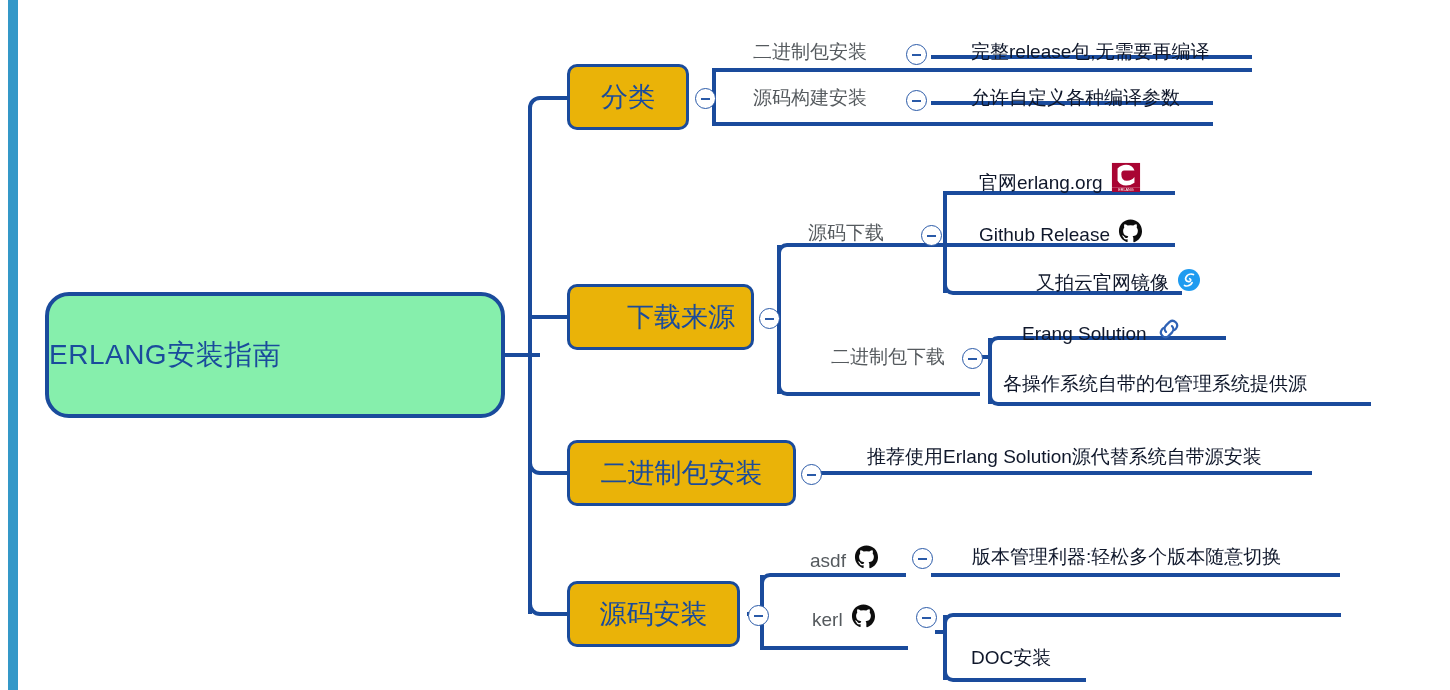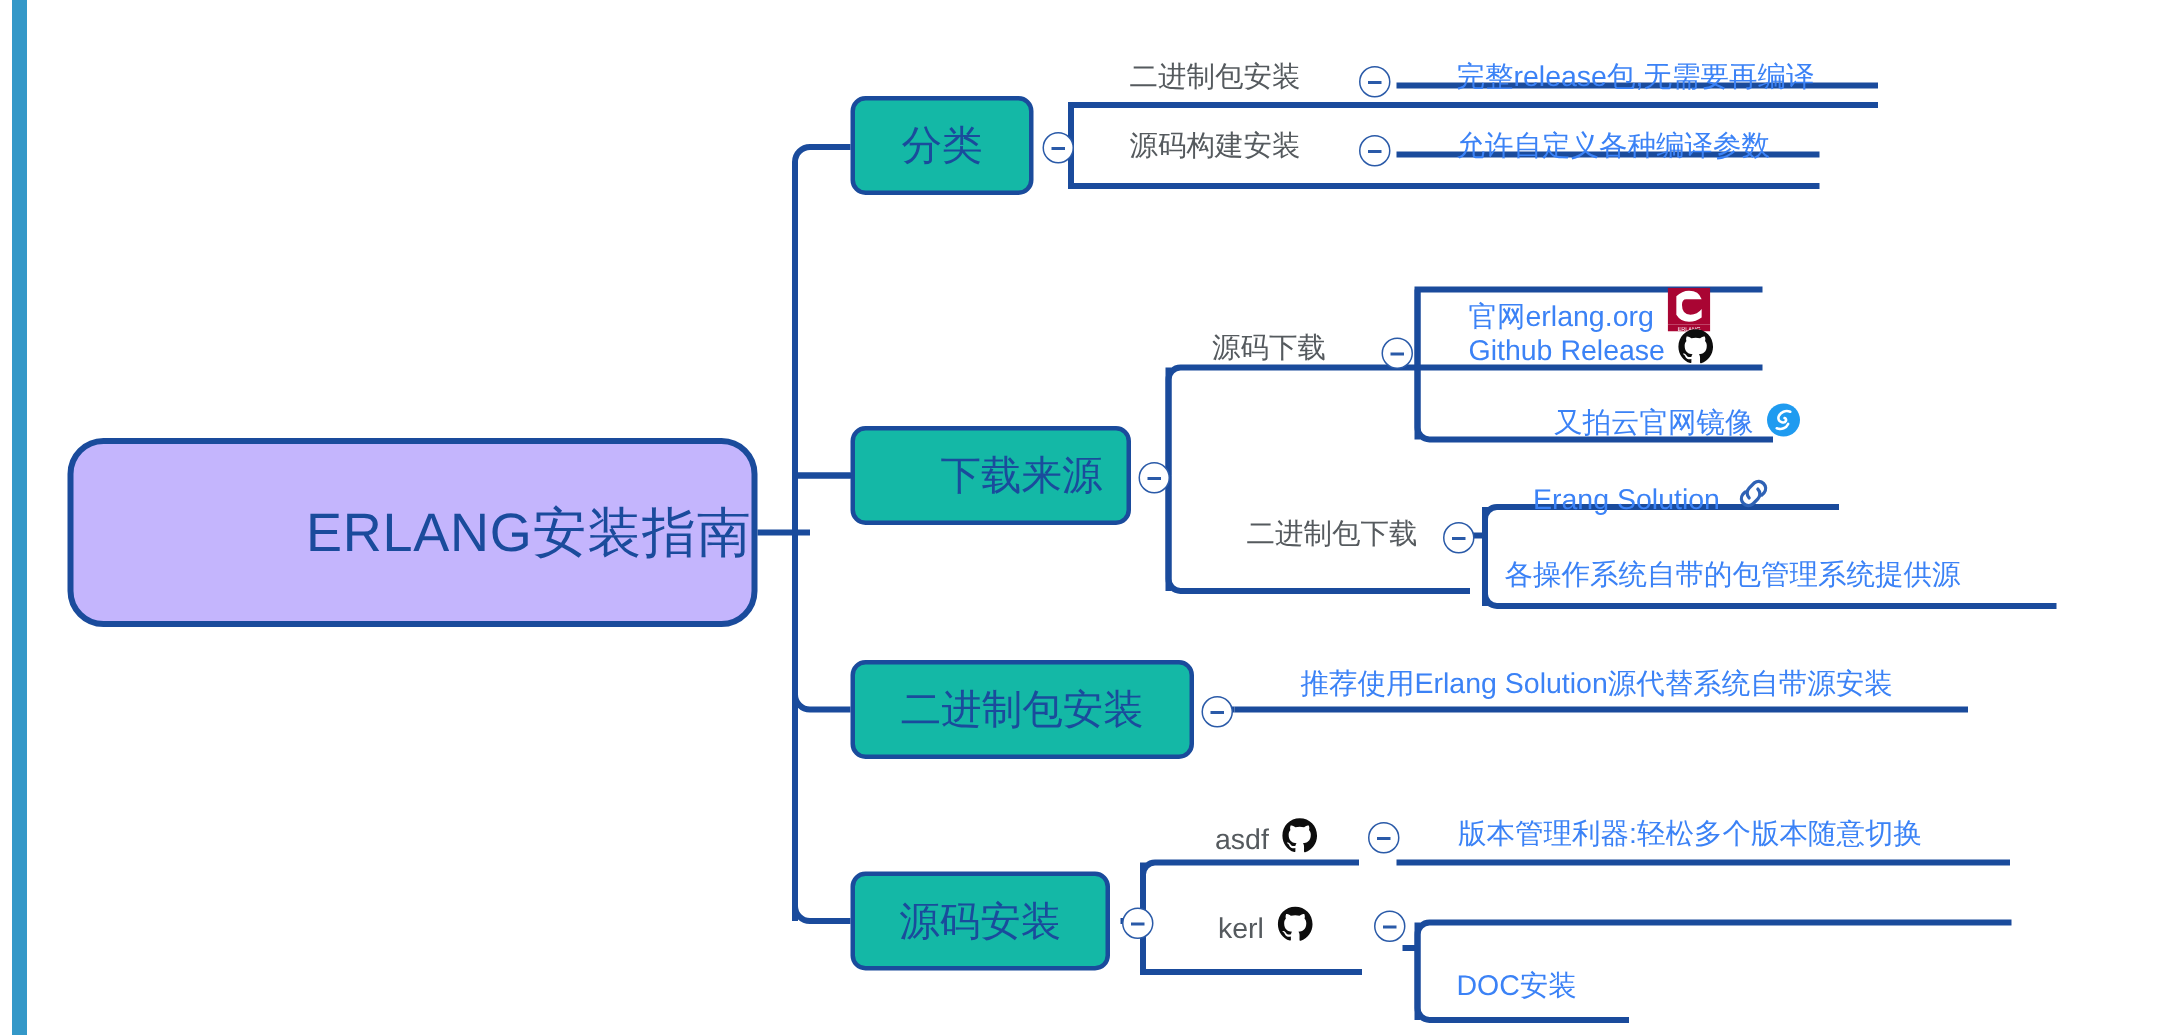--- a/index.html
+++ b/index.html
@@ -17,36 +17,36 @@
     position:absolute;left:8px;top:0;width:10px;height:690px;
     background:#3498c8;
   }
 
   svg.links{position:absolute;left:0;top:0;width:1450px;height:690px;pointer-events:none;}
 
   
   .node{position:absolute;box-sizing:border-box;white-space:nowrap;}
 
   .root-node{
-    border:4px solid #1a4b9c;border-radius:24px;background:#c4b5fd;
-    color:#1a4b9c;font-size:36px;letter-spacing:.5px;
-    display:flex;align-items:center;justify-content:flex-end;
+    border:4px solid #1a4b9c;border-radius:24px;background:#86efac;
+    color:#1a4b9c;font-size:28px;letter-spacing:.5px;
+    display:flex;align-items:center;justify-content:flex-start;
   }
   .branch-node{
-    border:3px solid #1a4b9c;border-radius:10px;background:#14b8a6;
+    border:3px solid #1a4b9c;border-radius:10px;background:#eab308;
     color:#1a4b9c;font-size:27px;
     display:flex;align-items:center;justify-content:center;
   }
   .sub-node{
     color:#555a5e;font-size:19px;
     display:flex;align-items:flex-end;gap:8px;
     padding-bottom:3px;
   }
   .leaf-node{
-    color:#3b82f6;font-size:19px;
+    color:#0f172a;font-size:19px;
     display:flex;align-items:flex-end;gap:8px;
     padding-bottom:3px;
   }
 
   
   .toggle{
     position:absolute;width:19px;height:19px;border-radius:50%;
     border:1.6px solid #2a5aa8;background:#fff;
     display:flex;align-items:center;justify-content:center;
   }
@@ -186,21 +186,21 @@
     <span class="lbl">允许自定义各种编译参数</span>
   </div>
 
   <div class="node sub-node" style="left:808px;top:221px;height:24px;">
     <span class="lbl">源码下载</span>
   </div>
   <div class="toggle" style="left:921px;top:225px;">
     <i></i>
   </div>
 
-  <div class="node leaf-node" style="left:979px;top:169px;height:26px;margin-top:29px;">
+  <div class="node leaf-node" style="left:979px;top:169px;height:26px;">
     <span class="lbl">官网erlang.org</span>
     <span class="ic ic-erl">
       <svg viewBox="0 0 32 32" width="30" height="30">
         <rect x="1" y="1" width="30" height="26" fill="#a90533"></rect>
         <path d="M7 7 q4 -4 9 -4 q7 0 9 6 l-11 0 q-3 0 -3 4 q0 7 6 7 q5 0 8 -4 l0 6 q-4 3 -9 3 q-6 0 -9 -5 z" fill="#ffffff"></path>
         <rect x="1" y="27" width="30" height="5" fill="#a90533"></rect>
         <text x="16" y="31.4" font-size="4" fill="#ffffff" text-anchor="middle" font-family="Liberation Sans, sans-serif">ERLANG</text>
       </svg>
     </span>
   </div>

